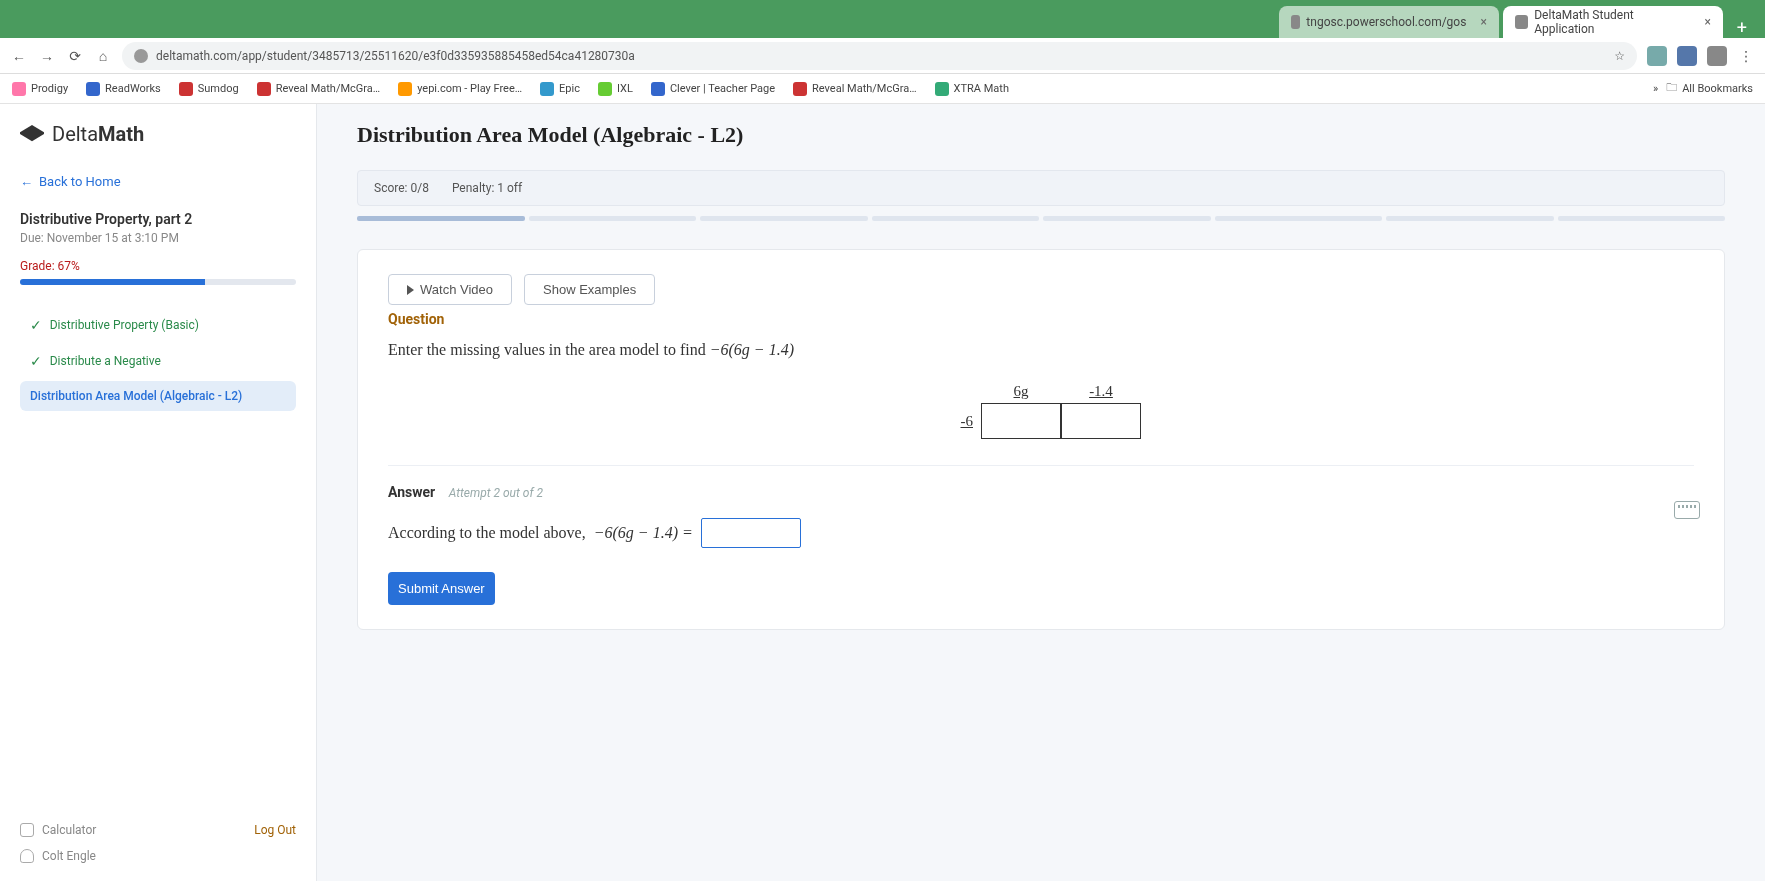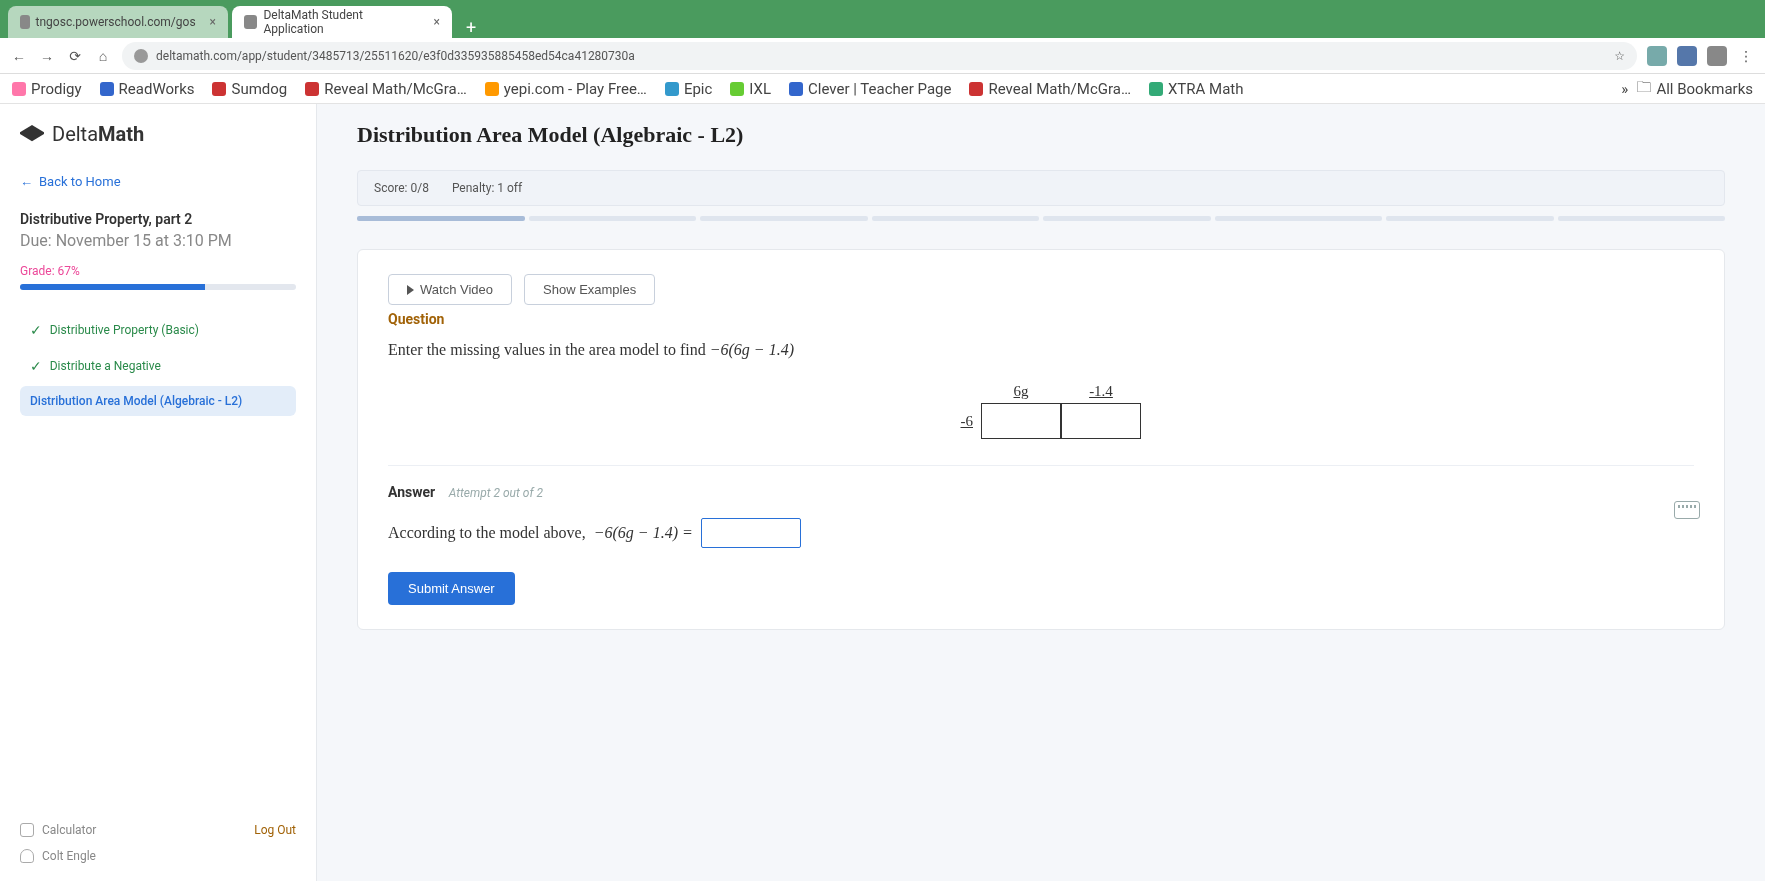--- a/index.html
+++ b/index.html
@@ -6,47 +6,47 @@
   body {
     font-family: -apple-system, BlinkMacSystemFont, "Segoe UI", Roboto, Arial, sans-serif;
     background: #f5f7fa;
     width: 1765px;
     height: 881px;
     overflow: hidden;
     font-size: 14px;
     color: #333;
   }
   
-  .browser-top { background:#4a9b5e; height:38px; display:flex; align-items:flex-end; padding:0 8px; }
+  .browser-top { background:#4a9b5e; height:38px; display:flex; align-items:flex-end; padding:0 8px;justify-content:flex-end; }
   .tab { background:#fff; border-radius:8px 8px 0 0; height:32px; display:flex; align-items:center; padding:0 12px; margin-right:4px; font-size:12px; color:#444; max-width:220px; gap:6px; }
   .tab.inactive { background:rgba(255,255,255,0.6); }
   .tab .tab-ico { width:14px;height:14px;border-radius:3px;background:#888;display:inline-block;}
   .tab .close { margin-left:8px; color:#666; cursor:pointer; }
   .newtab { color:#fff; font-size:18px; padding:0 10px; cursor:pointer; }
   .addr-row { background:#fff; height:36px; display:flex; align-items:center; padding:0 10px; gap:10px; border-bottom:1px solid #ddd;}
   .nav-ico { width:18px;height:18px; color:#555; cursor:pointer; display:flex;align-items:center;justify-content:center;}
   .url-bar { flex:1; background:#f1f3f4; border-radius:16px; height:28px; display:flex; align-items:center; padding:4px 12px; font-size:12px; color:#555; gap:8px;}
   .url-ico { width:14px;height:14px;border-radius:50%;background:#999;}
   .ext-ico { width:20px;height:20px;border-radius:4px;background:#7aa; display:inline-block;}
-  .bm-row { background:#fff; height:30px; display:flex; align-items:center; padding:0 12px; gap:18px; border-bottom:1px solid #e3e3e3; font-size:15px; color:#444;}
+  .bm-row { background:#fff; height:30px; display:flex; align-items:center; padding:0 12px; gap:18px; border-bottom:1px solid #e3e3e3; font-size:11px; color:#444;}
   .bm { display:flex; align-items:center; gap:5px; cursor:pointer;}
   .bm-ico { width:14px;height:14px;border-radius:3px;background:#c66;display:inline-block;}
   .bm-right { margin-left:auto; display:flex; gap:8px; align-items:center;}
 
   
   .app { display:flex; height:calc(881px - 38px - 36px - 30px); background:#f5f7fa;}
   .sidebar { width:317px; background:#fff; border-right:1px solid #e5e8ec; padding:18px 20px; display:flex; flex-direction:column;}
   .brand { display:flex; align-items:center; gap:8px; margin-bottom:28px;}
   .brand-ico { width:24px;height:18px;background:#333;clip-path:polygon(0 40%,50% 0,100% 40%,100% 50%,50% 90%,0 50%);position:relative;}
   .brand-text { font-size:20px; font-weight:400; color:#333;}
   .brand-text b { font-weight:700;}
   .back-link { color:#2870d8; font-size:13px; cursor:pointer; margin-bottom:22px; display:flex; align-items:center; gap:6px;}
   .assign-title { font-size:14px; font-weight:600; color:#333; margin-bottom:4px;}
-  .assign-due { font-size:16px; color:#888; margin-bottom:14px;}
-  .grade-label { font-size:12px; color:#ec4899; margin-bottom:6px;}
+  .assign-due { font-size:12px; color:#888; margin-bottom:14px;}
+  .grade-label { font-size:12px; color:#b91c1c; margin-bottom:6px;}
   .grade-bar { width:100%; height:6px; background:#e3e7ee; border-radius:3px; overflow:hidden; margin-bottom:24px;}
   .grade-fill { height:100%; background:#2870d8;}
   .skill-list { display:flex; flex-direction:column; gap:4px;}
   .skill { display:flex; align-items:center; gap:8px; padding:8px 10px; border-radius:6px; font-size:12px; color:#2a8a4a; cursor:pointer;}
   .skill .check { color:#2a8a4a; font-size:14px;}
   .skill.active { background:#e3edf9; color:#2870d8; font-weight:500;}
   .sidebar-footer { margin-top:auto; display:flex; flex-direction:column; gap:12px; font-size:12px; color:#888;}
   .sf-row { display:flex; justify-content:space-between; align-items:center;}
   .sf-item { display:flex; align-items:center; gap:8px; cursor:pointer;}
   .sf-ico { width:14px;height:14px;border:1.5px solid #aaa;border-radius:3px;}
@@ -71,21 +71,21 @@
   .area-model { display:flex; justify-content:center; margin-bottom:26px;}
   .am-wrap { display:grid; grid-template-columns:40px 80px 80px; grid-template-rows:24px 36px; align-items:center; justify-items:center;text-decoration:underline;}
   .am-lbl { font-family:Georgia,serif; font-size:15px;}
   .am-cell { width:100%; height:100%; border:1px solid #333; background:#fff;}
   .am-row-lbl{ justify-self:end; padding-right:8px;}
   .divider { border:none; border-top:1px solid #eceff4; margin:10px 0 18px;}
   .ans-head { font-weight:700; font-size:14px; color:#333; display:inline-block; margin-right:10px;}
   .ans-sub { font-size:12px; color:#9aa; font-style:italic;}
   .ans-line { font-family:Georgia,serif; font-size:16px; color:#333; margin:18px 0 24px; display:flex; align-items:center; gap:8px;}
   .ans-input { width:100px; height:30px; border:1.5px solid #2870d8; border-radius:2px; padding:0 6px; font-size:14px;}
-  .btn-primary { background:#2870d8; color:#fff; border:none; padding:9px 20px; border-radius:4px; font-size:13px; cursor:pointer;}
+  .btn-primary { background:#2870d8; color:#fff; border:none; padding:9px 10px; border-radius:4px; font-size:13px; cursor:pointer;}
   .kbd-ico { position:absolute; right:24px; bottom:110px; width:26px;height:18px;border:1.5px solid #9aa;border-radius:3px;cursor:pointer;}
   .kbd-ico:before{content:"";position:absolute;left:3px;right:3px;top:3px;height:3px;background:repeating-linear-gradient(90deg,#9aa 0 2px,transparent 2px 4px);}
 </style>
 </head>
 <body>
 
 <div class="browser-top">
   <div class="tab inactive">
     <span class="tab-ico"></span>
     <span>tngosc.powerschool.com/gos</span>

